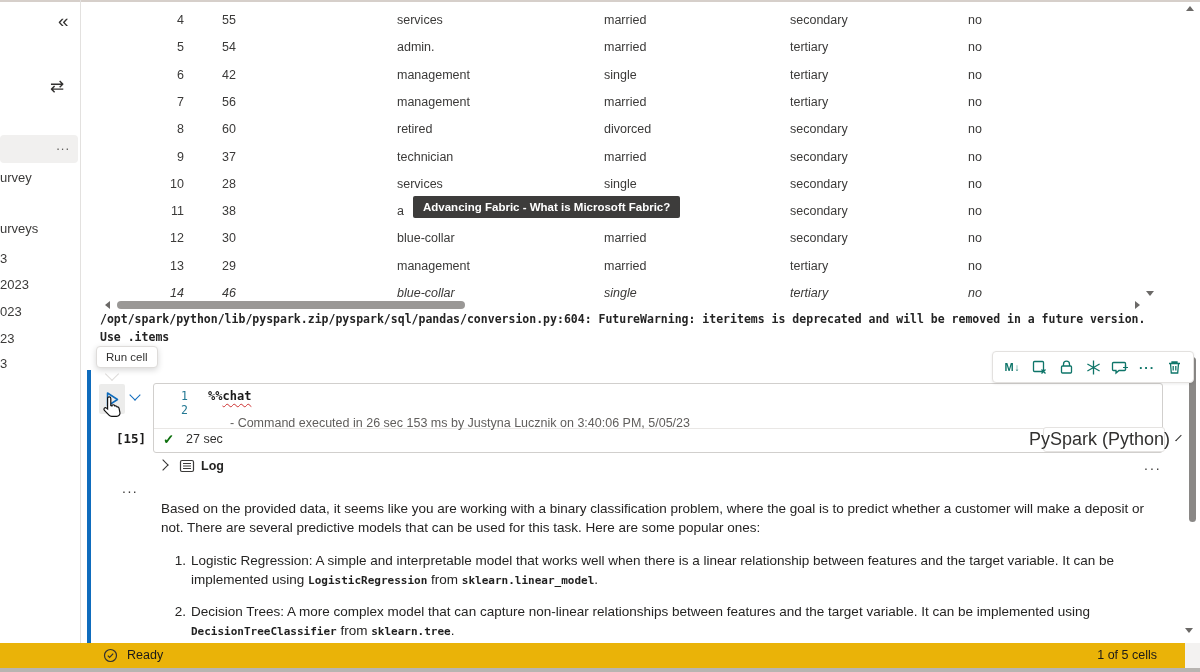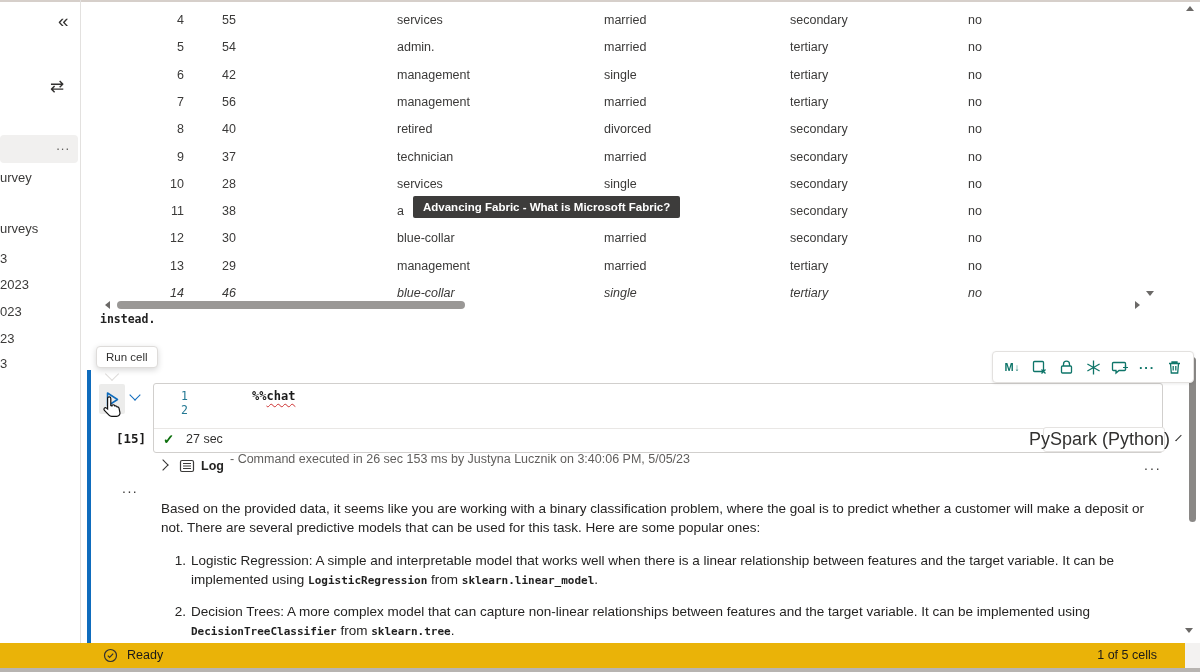--- a/index.html
+++ b/index.html
@@ -53,37 +53,37 @@
   .run-chev{left:131px;top:391px;color:#0f6cbd;}
   .hand-cursor{left:100px;top:395px;z-index:45;}
   .exec-count{left:116px;top:431px;font-family:"DejaVu Sans Mono",monospace;font-size:12.5px;font-weight:700;color:#1b1a19;}
   .more-below{left:122px;top:480px;font-size:14px;letter-spacing:1.5px;color:#3b3a39;}
   .focus-bar{left:87px;top:370px;width:4px;height:273px;background:#0f6cbd;}
   
   .cell-frame{left:153px;top:383px;width:1010px;height:70px;border:1px solid #d1cfcd;border-radius:3px;background:#fff;box-sizing:border-box;}
   .cell-sep{left:154px;top:428px;width:1008px;height:1px;background:#e9e7e5;}
   .codeline{left:0;width:1200px;height:14px;font-family:"DejaVu Sans Mono",monospace;font-size:12px;font-weight:700;}
   .lnum{position:absolute;left:168px;width:20px;text-align:right;color:#237893;font-size:11.5px;font-weight:400;}
-  .codetoks{position:absolute;left:208px;white-space:pre;margin-left:44px;}
+  .codetoks{position:absolute;left:208px;white-space:pre;}
   .tk-plain{color:#1f1f1f;}
   .tk-magic{color:#1b1b1b;}
   .tk-magic-squiggle{color:#1b1b1b;text-decoration:underline wavy #cd3131;text-decoration-thickness:1px;text-underline-offset:3px;}
   .tk-kw{color:#af00db;}
   .tk-punct{color:#a31515;}
   
   .cell-toolbar{left:992px;top:351px;height:30px;background:#fff;border:1px solid #e3e1df;border-radius:4px;
                 box-shadow:0 1px 3px rgba(0,0,0,.08);display:flex;align-items:center;gap:9px;padding:0 10px;z-index:20;}
   .tbicon{display:flex;align-items:center;justify-content:center;width:18px;height:18px;color:#0e7569;}
   .mdm{font-size:11px;font-weight:700;color:#0e7569;}
   .mdarrow{font-size:10px;color:#0e7569;margin-left:1px;}
   .tbdots{font-size:13px;font-weight:700;letter-spacing:1px;color:#0e7569;}
   
   .st-check{left:163px;top:431px;color:#0e700e;font-size:13.5px;font-weight:700;}
   .st-dur{left:186px;top:432px;font-size:12.5px;color:#323130;}
-  .st-detail{left:230px;top:452px;font-size:12.5px;color:#605e5c;white-space:nowrap;}
+  .st-detail{left:230px;top:416px;font-size:12.5px;color:#605e5c;white-space:nowrap;}
   .lang-select{left:1043px;top:427px;width:122px;height:25px;background:#fff;border:1px solid #e5e3e1;border-radius:3px;
                display:flex;align-items:center;justify-content:center;gap:8px;box-sizing:border-box;}
   .lang-label{font-size:18px;color:#323130;white-space:nowrap;}
   .lang-chev{color:#323130;margin-top:-3px;}
   
   .log-chev{left:159px;top:461px;color:#323130;}
   .log-icon{left:179px;top:458px;}
   .log-label{left:201px;top:459px;font-size:12.5px;font-weight:700;color:#252423;}
   .log-dots{left:1144px;top:457px;font-size:14px;letter-spacing:2px;color:#3b3a39;}
   
@@ -153,21 +153,21 @@
       <div class="abs trow" style="top: 94.9px;">
         <span class="tcell col-idx">7</span>
         <span class="tcell col-age">56</span>
         <span class="tcell col-job">management</span>
         <span class="tcell col-marital">married</span>
         <span class="tcell col-edu">tertiary</span>
         <span class="tcell col-dep">no</span>
       </div>
       <div class="abs trow" style="top: 122.2px;">
         <span class="tcell col-idx">8</span>
-        <span class="tcell col-age">40</span>
+        <span class="tcell col-age">60</span>
         <span class="tcell col-job">retired</span>
         <span class="tcell col-marital">divorced</span>
         <span class="tcell col-edu">secondary</span>
         <span class="tcell col-dep">no</span>
       </div>
       <div class="abs trow" style="top: 149.5px;">
         <span class="tcell col-idx">9</span>
         <span class="tcell col-age">37</span>
         <span class="tcell col-job">technician</span>
         <span class="tcell col-marital">married</span>
@@ -216,20 +216,21 @@
       </div>
     </div>
   <div class="abs fabric-tip">Advancing Fabric - What is Microsoft Fabric?</div>
 
   <div class="abs tri tri-down" style="left:1146px;top:291px;"></div>
   <div class="abs tri tri-left" style="left:105px;top:301px;"></div>
   <div class="abs tri tri-right" style="left:1135px;top:301px;"></div>
   <div class="abs hthumb"></div>
 
   <div class="abs warnblock">
+    <div>/opt/spark/python/lib/pyspark.zip/pyspark/sql/pandas/conversion.py:604: FutureWarning: iteritems is deprecated and will be removed in a future version. Use .items</div>
     <div>instead.</div>
   </div>
 
   <div class="abs run-tip">Run cell</div>
   <div class="abs run-tip-caret"></div>
 
   <div class="abs run-btn">
     <svg width="15" height="17" viewBox="0 0 15 17">
       <path d="M2.5 2l10 6.5-10 6.5z" fill="none" stroke="#0f6cbd" stroke-width="1.5" stroke-linejoin="round"></path>
     </svg>

